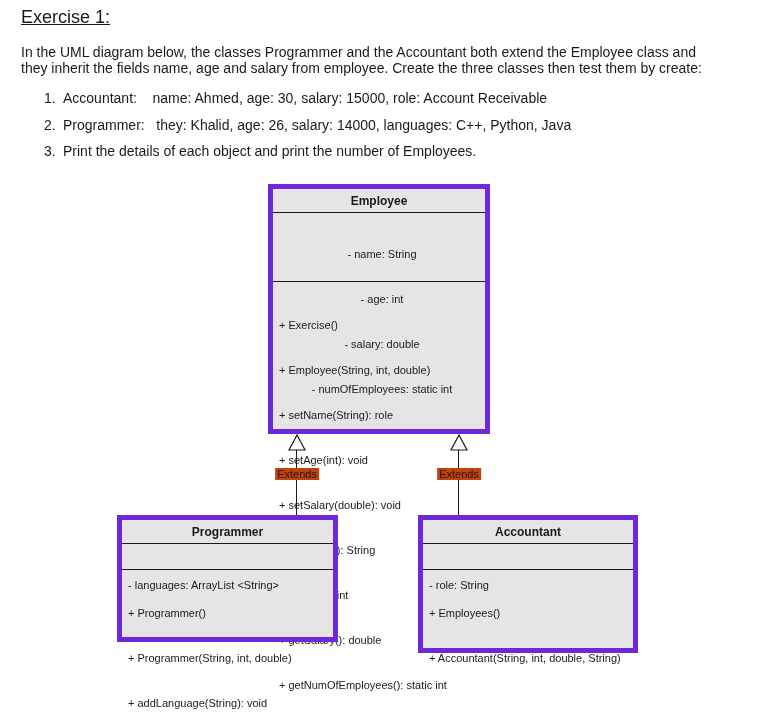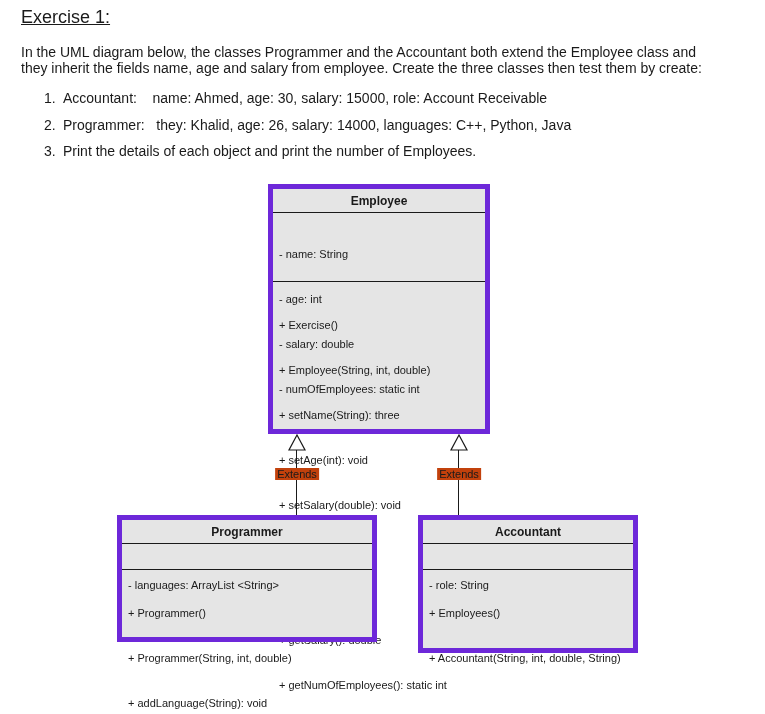--- a/index.html
+++ b/index.html
@@ -52,22 +52,22 @@
     font-size: 11px; line-height: 15px;
     white-space: pre;
   }
   .uml-class .cls-methods {
     flex: 1 1 auto;
     padding: 6px 0 0 6px;
     font-size: 11px; line-height: 15px;
     white-space: pre;
   }
   .uml-employee   { left: 268px; top: 184px; width: 222px; height: 250px; }
-  .uml-employee .cls-attrs { height: 69px; }
-  .uml-programmer { left: 117px; top: 515px; width: 260px; height: 127px; }
+  .uml-employee .cls-attrs { height: 69px; text-align: center; }
+  .uml-programmer { left: 117px; top: 515px; width: 221px; height: 127px; }
   .uml-programmer .cls-attrs { height: 26px; }
   .uml-accountant { left: 418px; top: 515px; width: 220px; height: 138px; }
   .uml-accountant .cls-attrs { height: 26px; }
   
   .conn-line {
     position: absolute; width: 1px;
     background: #1a1a1a;
     top: 450px; height: 65px;
   }
   .conn-line.left  { left: 296px; }
@@ -110,21 +110,21 @@
     <div class="cls-title">Employee</div>
     <div class="cls-attrs">
       <div>- name: String</div>
       <div>- age: int</div>
       <div>- salary: double</div>
       <div>- numOfEmployees: static int</div>
     </div>
     <div class="cls-methods">
       <div>+ Exercise()</div>
       <div>+ Employee(String, int, double)</div>
-      <div>+ setName(String): three</div>
+      <div>+ setName(String): role</div>
       <div>+ setAge(int): void</div>
       <div>+ setSalary(double): void</div>
       <div>+ getName(): String</div>
       <div>+ getAge(): int</div>
       <div>+ getSalary(): double</div>
       <div>+ getNumOfEmployees(): static int</div>
       
     </div>
   </div>
 

